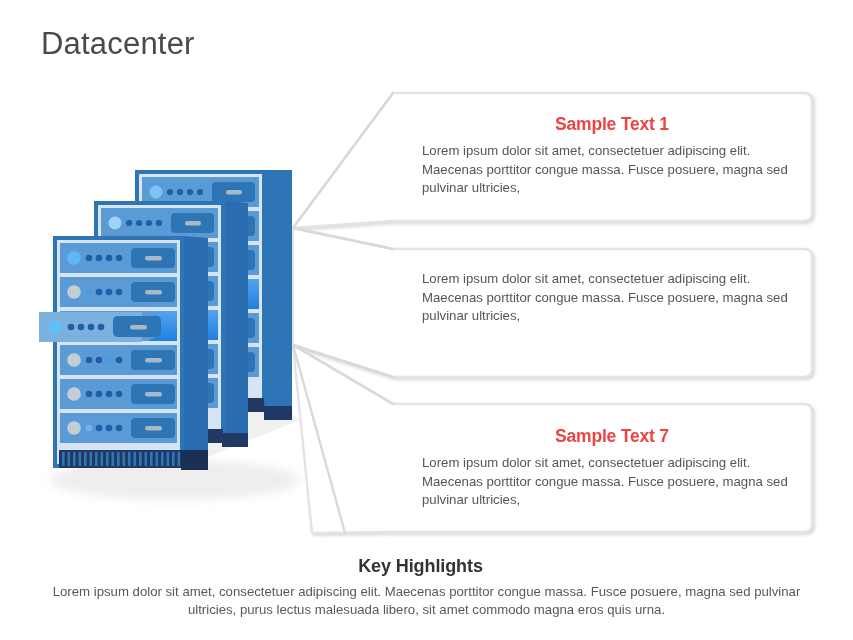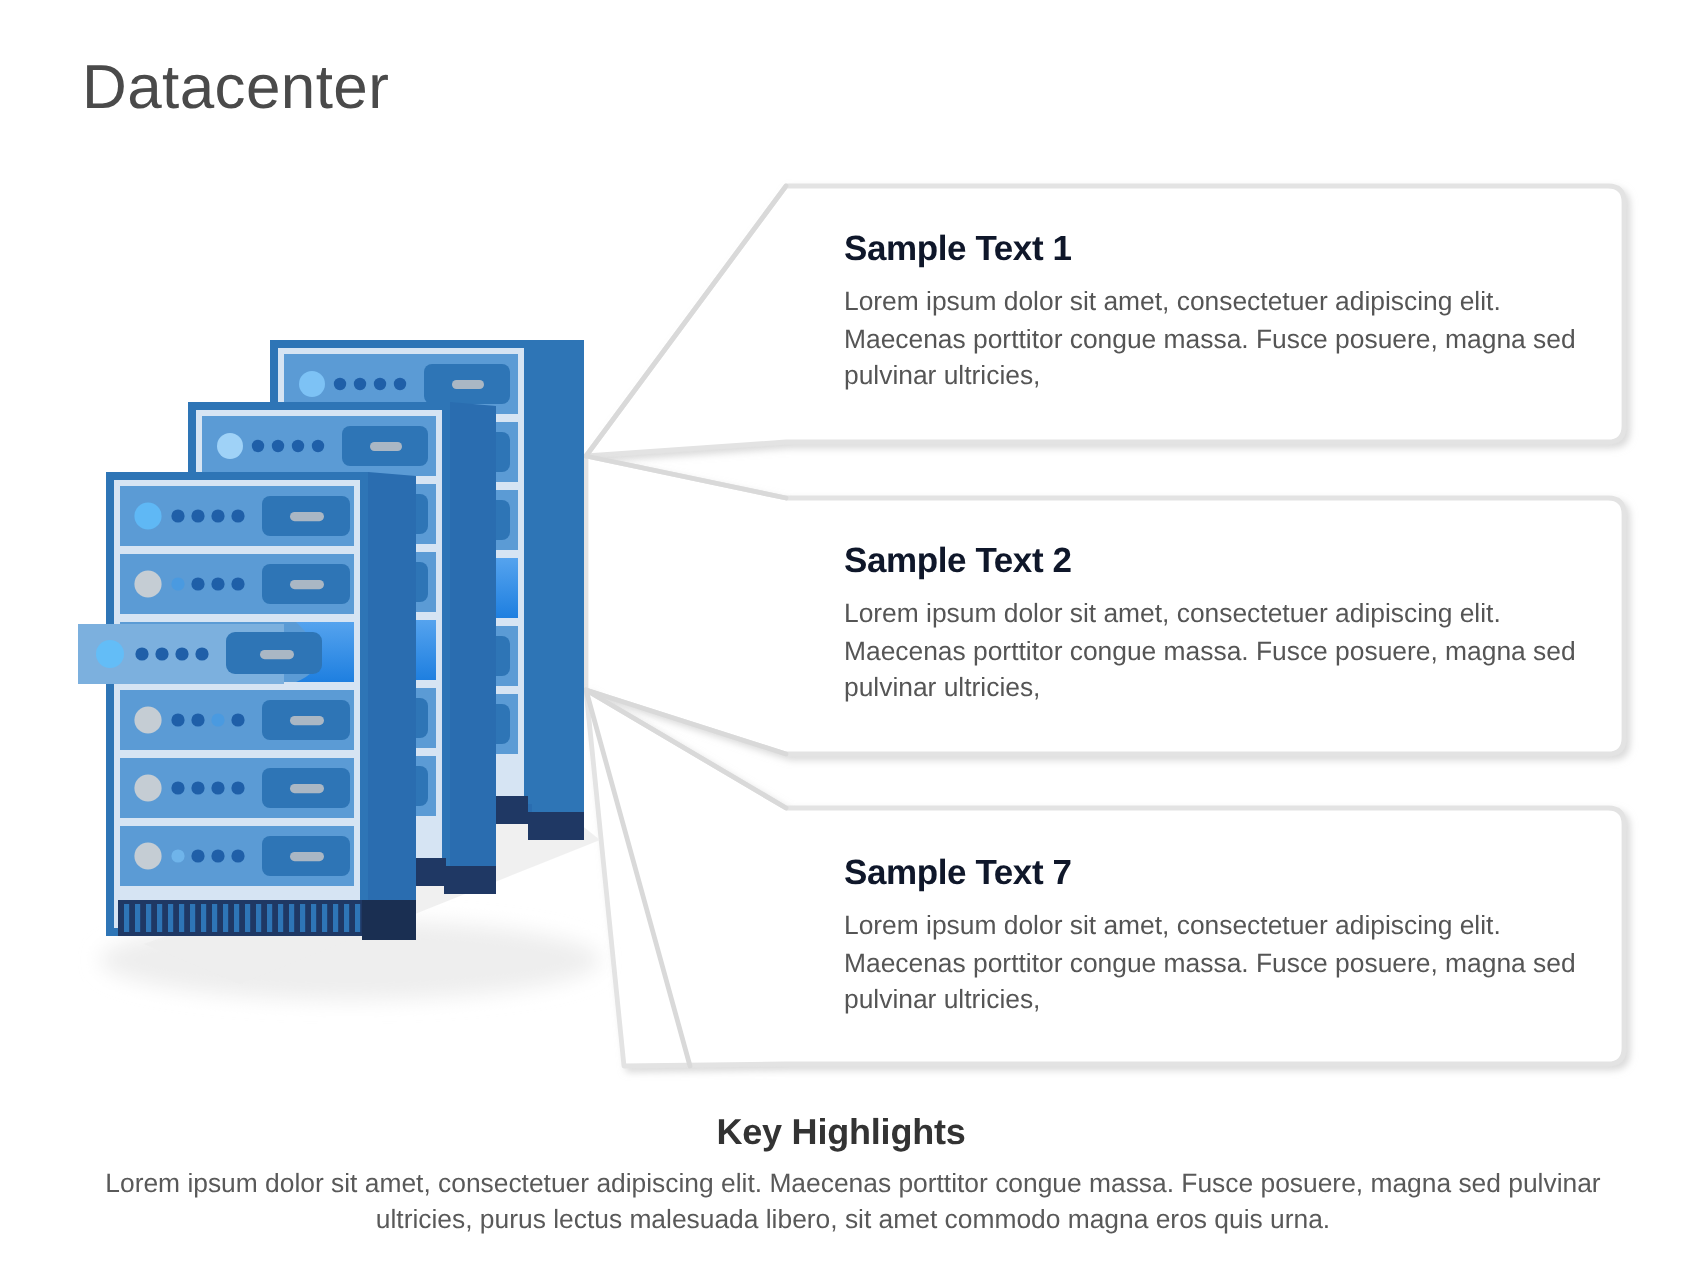--- a/index.html
+++ b/index.html
@@ -46,24 +46,25 @@
   }
 
   
   .callout-text {
     position: absolute;
     width: 380px;
   }
   .callout-heading {
     font-size: 17.5px;
     font-weight: bold;
-    color: #0f172a;
+    color: #ef4444;
     letter-spacing: -0.2px;
     margin: 0 0 7px 0;
     white-space: nowrap;
+    text-align: center;
   }
   .callout-body {
     font-size: 13.2px;
     line-height: 18.5px;
     color: #555555;
     margin: 0;
     width: 375px;
   }
 
   #callout-1 { left: 422px; top: 114px; }
@@ -445,21 +446,20 @@
       </g>
     </g>
   </svg>
 
   <div class="callout-text" id="callout-1">
     <div class="callout-heading">Sample Text 1</div>
     <div class="callout-body">Lorem ipsum dolor sit amet, consectetuer adipiscing elit. Maecenas porttitor congue massa. Fusce posuere, magna sed pulvinar ultricies,</div>
   </div>
 
   <div class="callout-text" id="callout-2">
-    <div class="callout-heading">Sample Text 2</div>
     <div class="callout-body">Lorem ipsum dolor sit amet, consectetuer adipiscing elit. Maecenas porttitor congue massa. Fusce posuere, magna sed pulvinar ultricies,</div>
   </div>
 
   <div class="callout-text" id="callout-3">
     <div class="callout-heading">Sample Text 7</div>
     <div class="callout-body">Lorem ipsum dolor sit amet, consectetuer adipiscing elit. Maecenas porttitor congue massa. Fusce posuere, magna sed pulvinar ultricies,</div>
   </div>
 
   <div id="footer">
     <div id="footer-title">Key Highlights</div>

